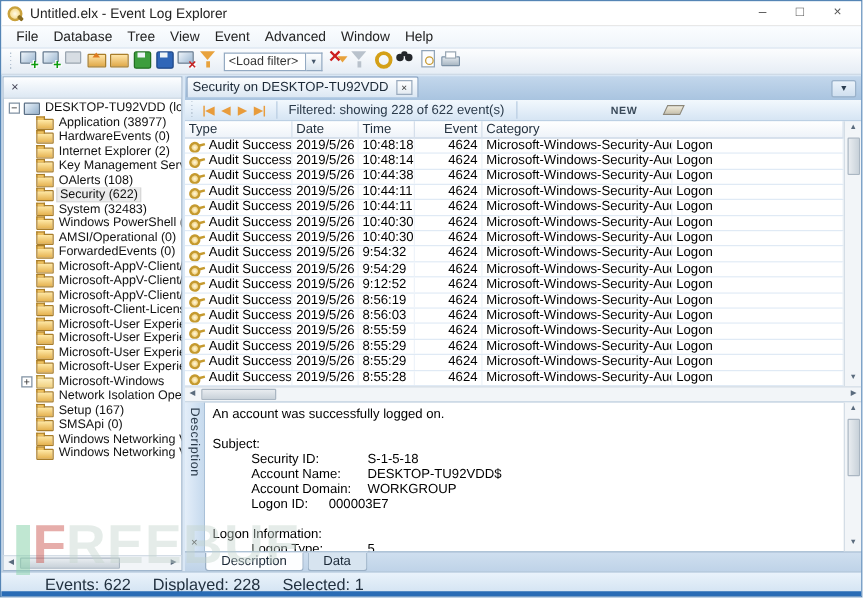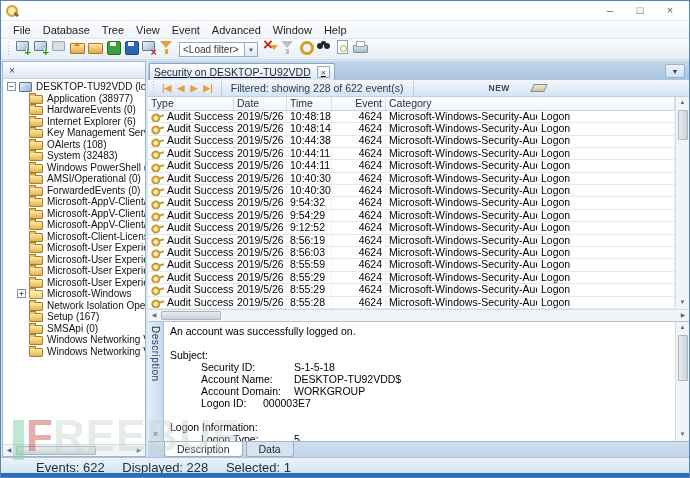--- a/index.html
+++ b/index.html
@@ -68,21 +68,21 @@
   .ticon.folder-closed{background:linear-gradient(#fdf0c0,#f0cf7d);border:1px solid #b08a36;border-radius:1px;height:9px;margin-top:2px;}
   .ticon.folder-closed::before{content:"";position:absolute;left:-1px;top:-3px;width:5px;height:2px;background:#f5d98c;border:1px solid #b08a36;border-bottom:none;}
   .ticon.computer{width:13px;height:10px;border:1px solid #5c7187;background:linear-gradient(135deg,#eaf2fa,#94b1cc);border-radius:1px;}
   .hscroll{height:12px;background:#f2f5f8;border-top:1px solid #d4dde6;display:flex;align-items:center;position:relative;}
   .hs-arrow{width:12px;height:11px;font-size:6px;color:#5a6b7d;text-align:center;line-height:11px;}
   .hs-thumb{position:absolute;left:13px;width:80px;height:9px;background:linear-gradient(#e8ecf0,#c9d2da);border:1px solid #aab6c2;border-radius:1px;}
   .hs-right{margin-left:auto;}
 
   
   .content{flex:1;display:flex;flex-direction:column;margin-left:2px;min-width:0;}
-  .tabstrip{height:20px;background:linear-gradient(#c3d7ec,#a9c4e0);display:flex;align-items:flex-end;padding-left:1px;position:relative;text-decoration:underline;}
+  .tabstrip{height:20px;background:linear-gradient(#c3d7ec,#a9c4e0);display:flex;padding-left:1px;position:relative;}
   .tab{height:17px;background:linear-gradient(#fdfeff,#dbe7f3);border:1px solid #8fa8c4;border:1px solid #8aa3c0;border-bottom:none;border-radius:2px 2px 0 0;display:flex;align-items:center;padding:0 4px;font-size:10.5px;color:#1b2836;}
   .tab-close{width:13px;height:12px;border:1px solid #9aabbe;background:linear-gradient(#fff,#e4ebf2);margin-left:6px;font-size:8px;line-height:11px;text-align:center;color:#333;}
   .strip-drop{position:absolute;right:4px;top:3px;width:20px;height:14px;background:linear-gradient(#ecf3fa,#cfdfef);border:1px solid #9bb2ca;border-radius:2px;font-size:7px;color:#2c3e50;text-align:center;line-height:13px;}
 
   .filterbar{height:18px;background:linear-gradient(#f2f8fd,#d6e5f4);border-bottom:1px solid #bcd0e4;display:flex;align-items:center;padding-left:4px;}
   .nav-btn{font-size:9px;color:#e89c3c;padding:0 3px;line-height:16px;}
   .nav-btn b{font-weight:bold;}
   .vsep{width:1px;height:14px;background:#b9cde2;margin:0 5px;}
   .filter-status{font-size:10.5px;color:#2a3a4a;padding:0 4px;}
   .new-label{font-size:8.5px;font-weight:bold;color:#3a4a5a;letter-spacing:.5px;margin-left:70px;}
@@ -133,20 +133,21 @@
   .wm-f{font-size:44px;font-weight:bold;color:#c8504a;opacity:.55;line-height:44px;}
   .wm-rest{font-size:44px;font-weight:bold;color:#c3d4cb;opacity:.5;line-height:44px;letter-spacing:1px;}
 </style>
 </head>
 <body>
 
 <div id="window">
 
   <div class="titlebar">
     <span class="app-icon"></span>
+    <span class="title-text">Untitled.elx - Event Log Explorer</span>
     <span class="win-controls">
       <span class="win-btn">–</span>
       <span class="win-btn">□</span>
       <span class="win-btn">×</span>
     </span>
   </div>
 
   <div class="menubar" id="menubar">
       <span class="menu-item">File</span>
       <span class="menu-item">Database</span>
@@ -183,29 +184,33 @@
           <div class="tree-row" style="padding-left: 26px;">
             <span class="ticon folder"></span>
             <span class="lbl">Application (38977)</span>
           </div>
           <div class="tree-row" style="padding-left: 26px;">
             <span class="ticon folder"></span>
             <span class="lbl">HardwareEvents (0)</span>
           </div>
           <div class="tree-row" style="padding-left: 26px;">
             <span class="ticon folder"></span>
-            <span class="lbl">Internet Explorer (6)</span>
+            <span class="lbl">Internet Explorer (2)</span>
           </div>
           <div class="tree-row" style="padding-left: 26px;">
             <span class="ticon folder"></span>
             <span class="lbl">Key Management Service (0)</span>
           </div>
           <div class="tree-row" style="padding-left: 26px;">
             <span class="ticon folder"></span>
             <span class="lbl">OAlerts (108)</span>
+          </div>
+          <div class="tree-row sel" style="padding-left: 26px;">
+            <span class="ticon folder"></span>
+            <span class="lbl">Security (622)</span>
           </div>
           <div class="tree-row" style="padding-left: 26px;">
             <span class="ticon folder"></span>
             <span class="lbl">System (32483)</span>
           </div>
           <div class="tree-row" style="padding-left: 26px;">
             <span class="ticon folder"></span>
             <span class="lbl">Windows PowerShell (11234)</span>
           </div>
           <div class="tree-row" style="padding-left: 26px;">

